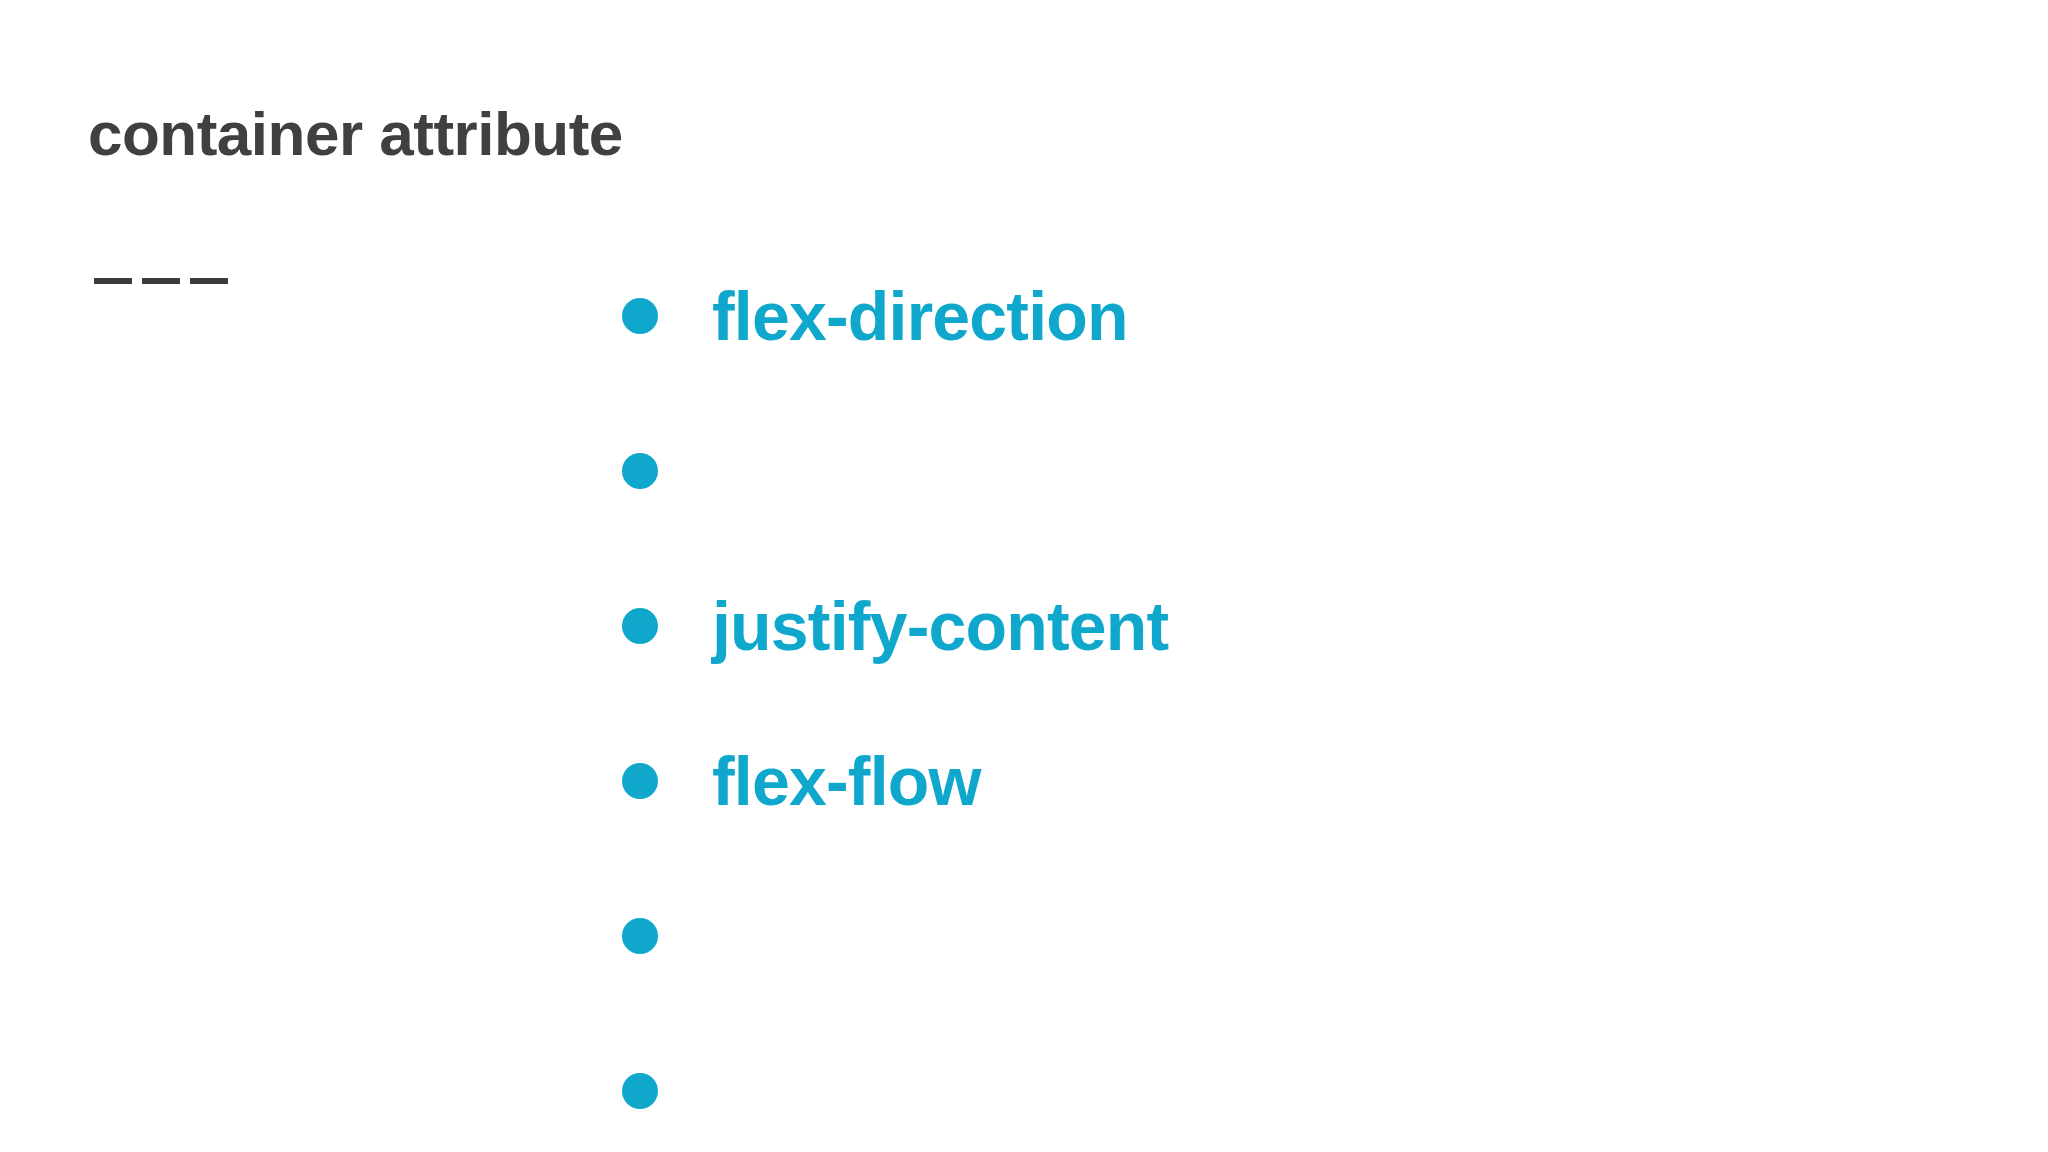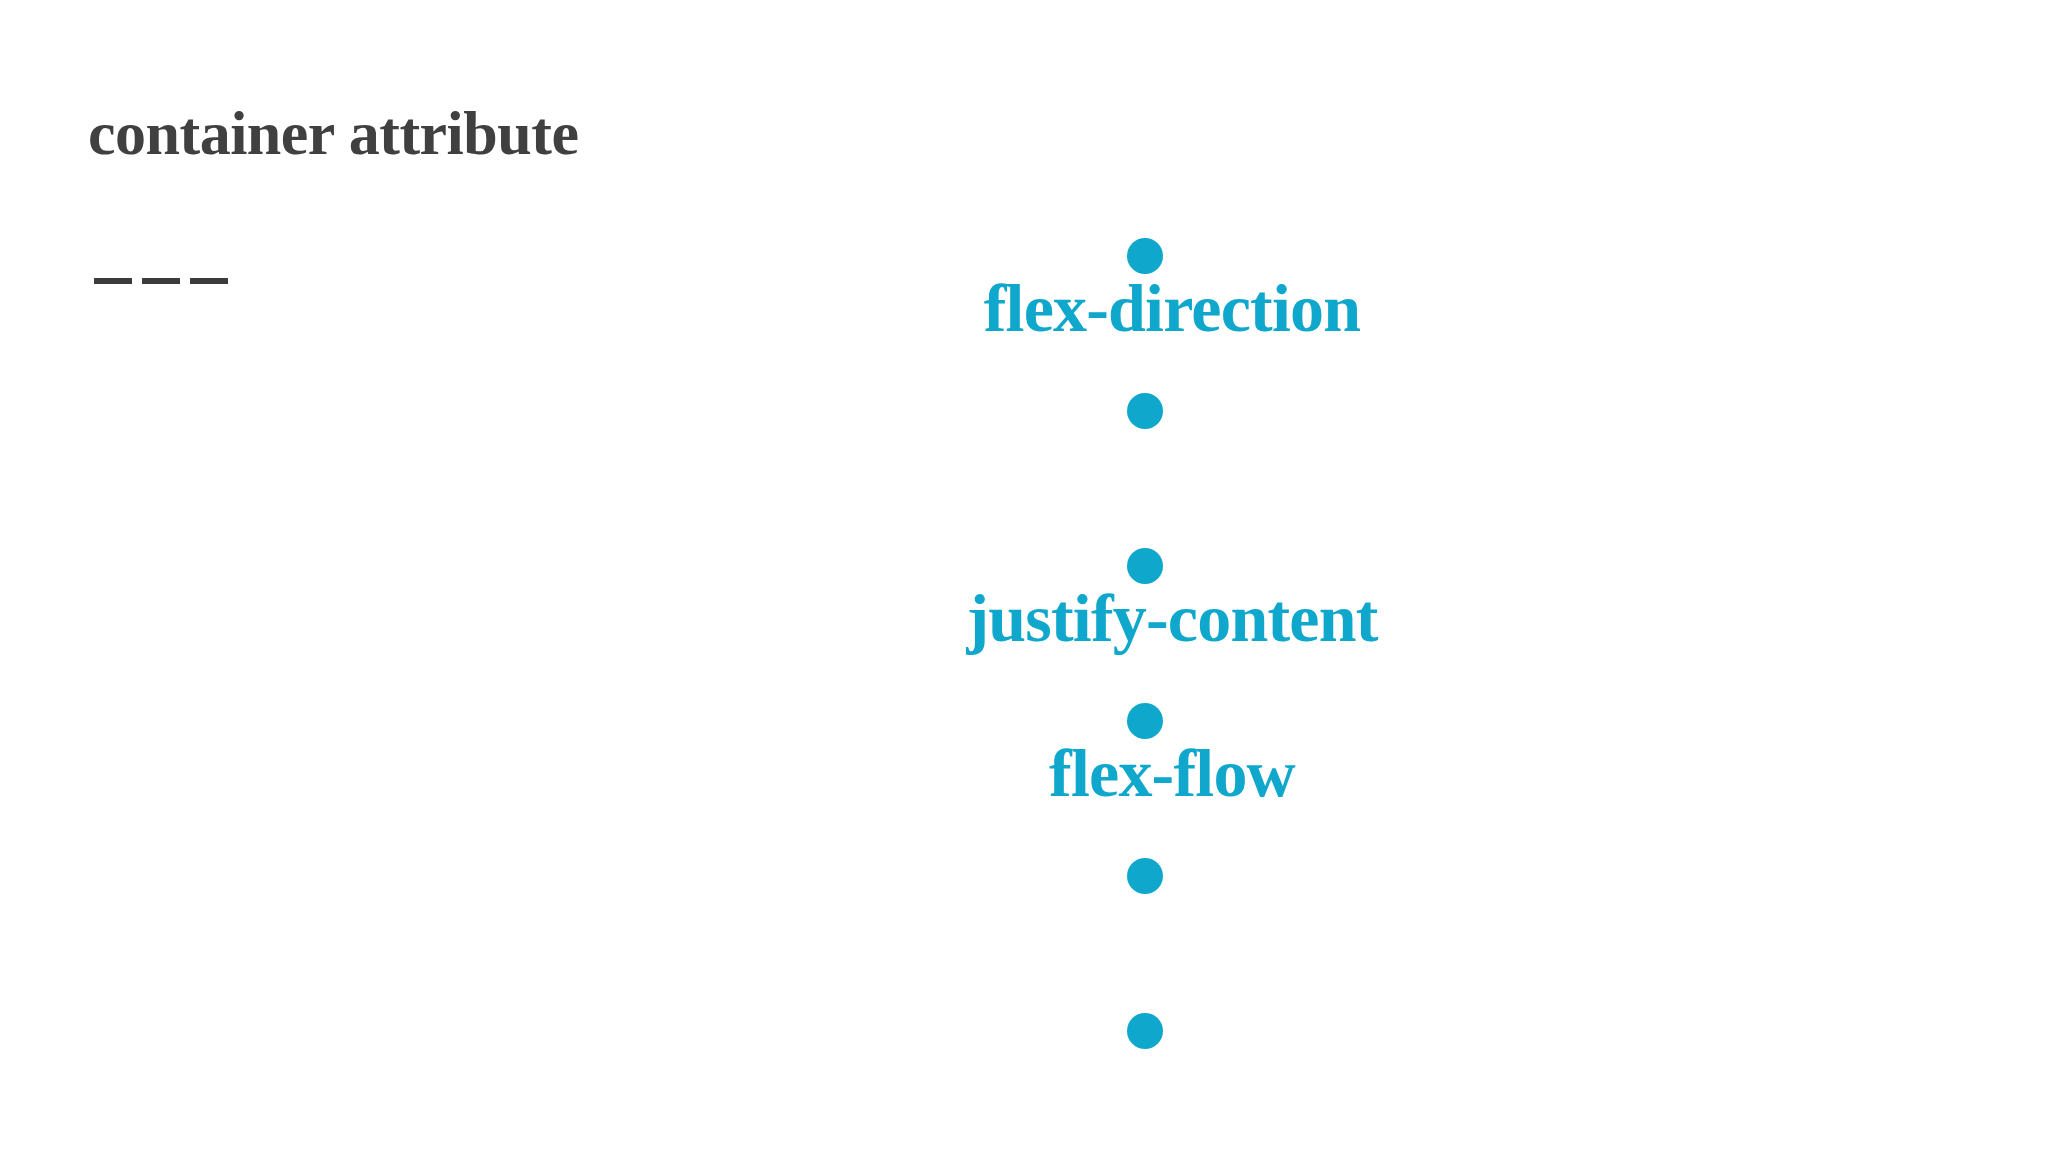--- a/index.html
+++ b/index.html
@@ -7,21 +7,21 @@
     padding: 0;
     background: #ffffff;
   }
 
   #slide {
     position: relative;
     width: 1645px;
     height: 1152px;
     background: #ffffff;
     overflow: hidden;
-    font-family: Liberation Serif, serif;
+    font-family: Liberation Sans, sans-serif;
     -webkit-font-smoothing: antialiased;
   }
 
   
   #slide-title {
     position: absolute;
     left: 88px;
     top: 56px;
     font-size: 62px;
     line-height: 1.16;
@@ -56,21 +56,21 @@
     left: 622px;
     top: 238px;
     margin: 0;
     padding: 0;
     list-style: none;
     width: 1100px;
   }
 
   #attribute-list .list-item {
     display: flex;
-    flex-direction: column;
+    flex-direction: row;
     align-items: center;
     height: 155px;
   }
 
   #attribute-list .bullet-dot {
     flex: 0 0 auto;
     width: 36px;
     height: 36px;
     border-radius: 50%;
     background: #0FA8CC;

